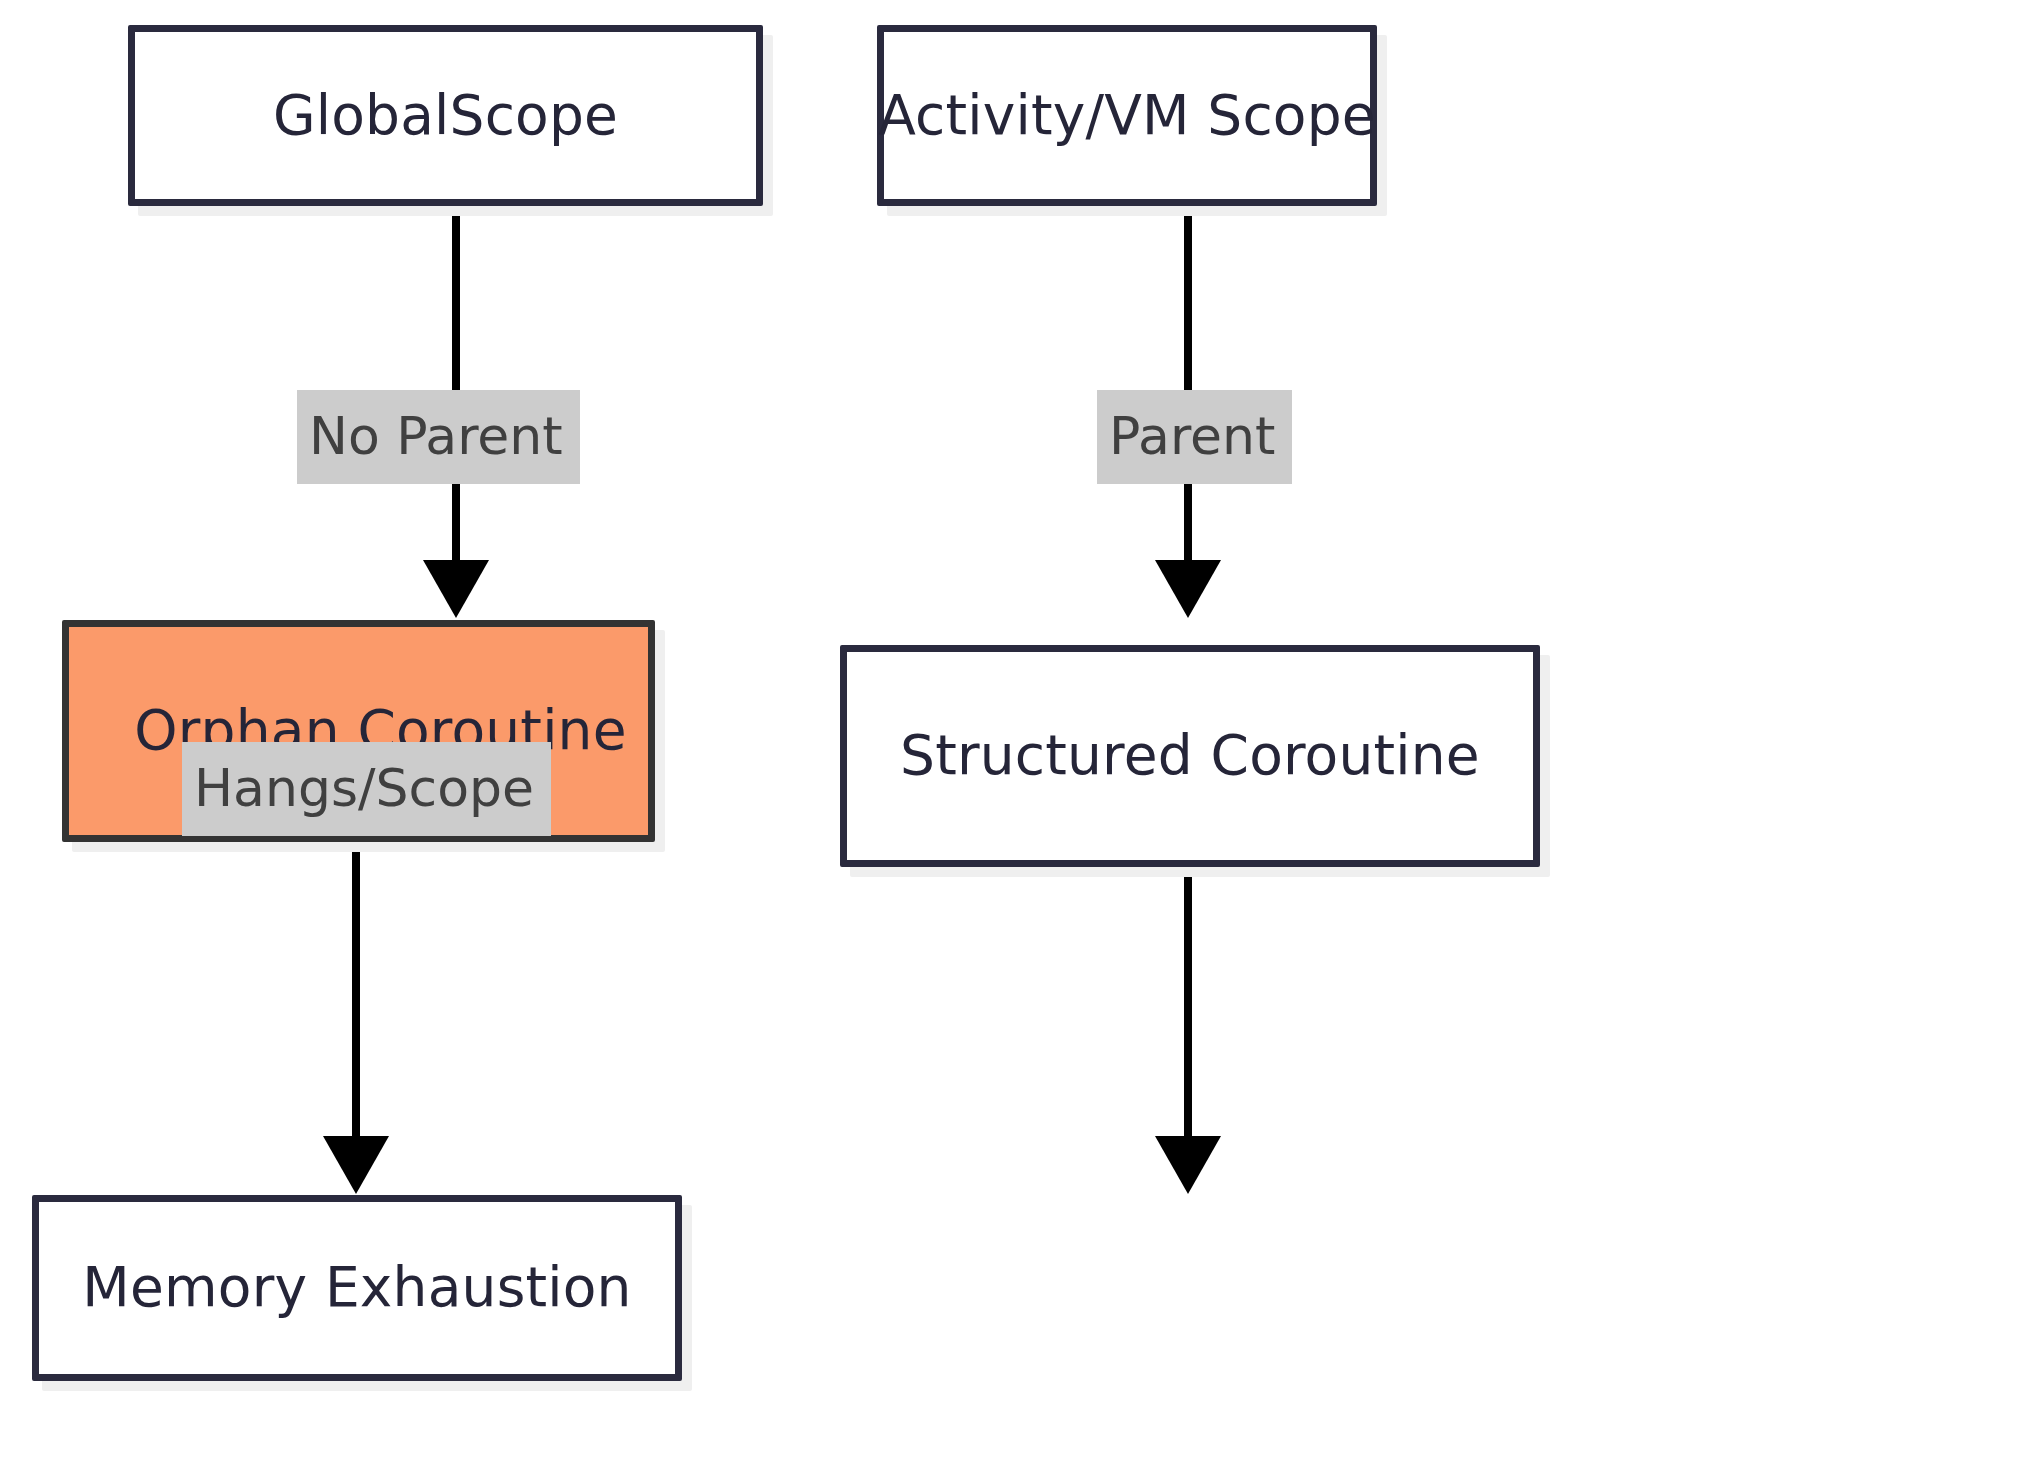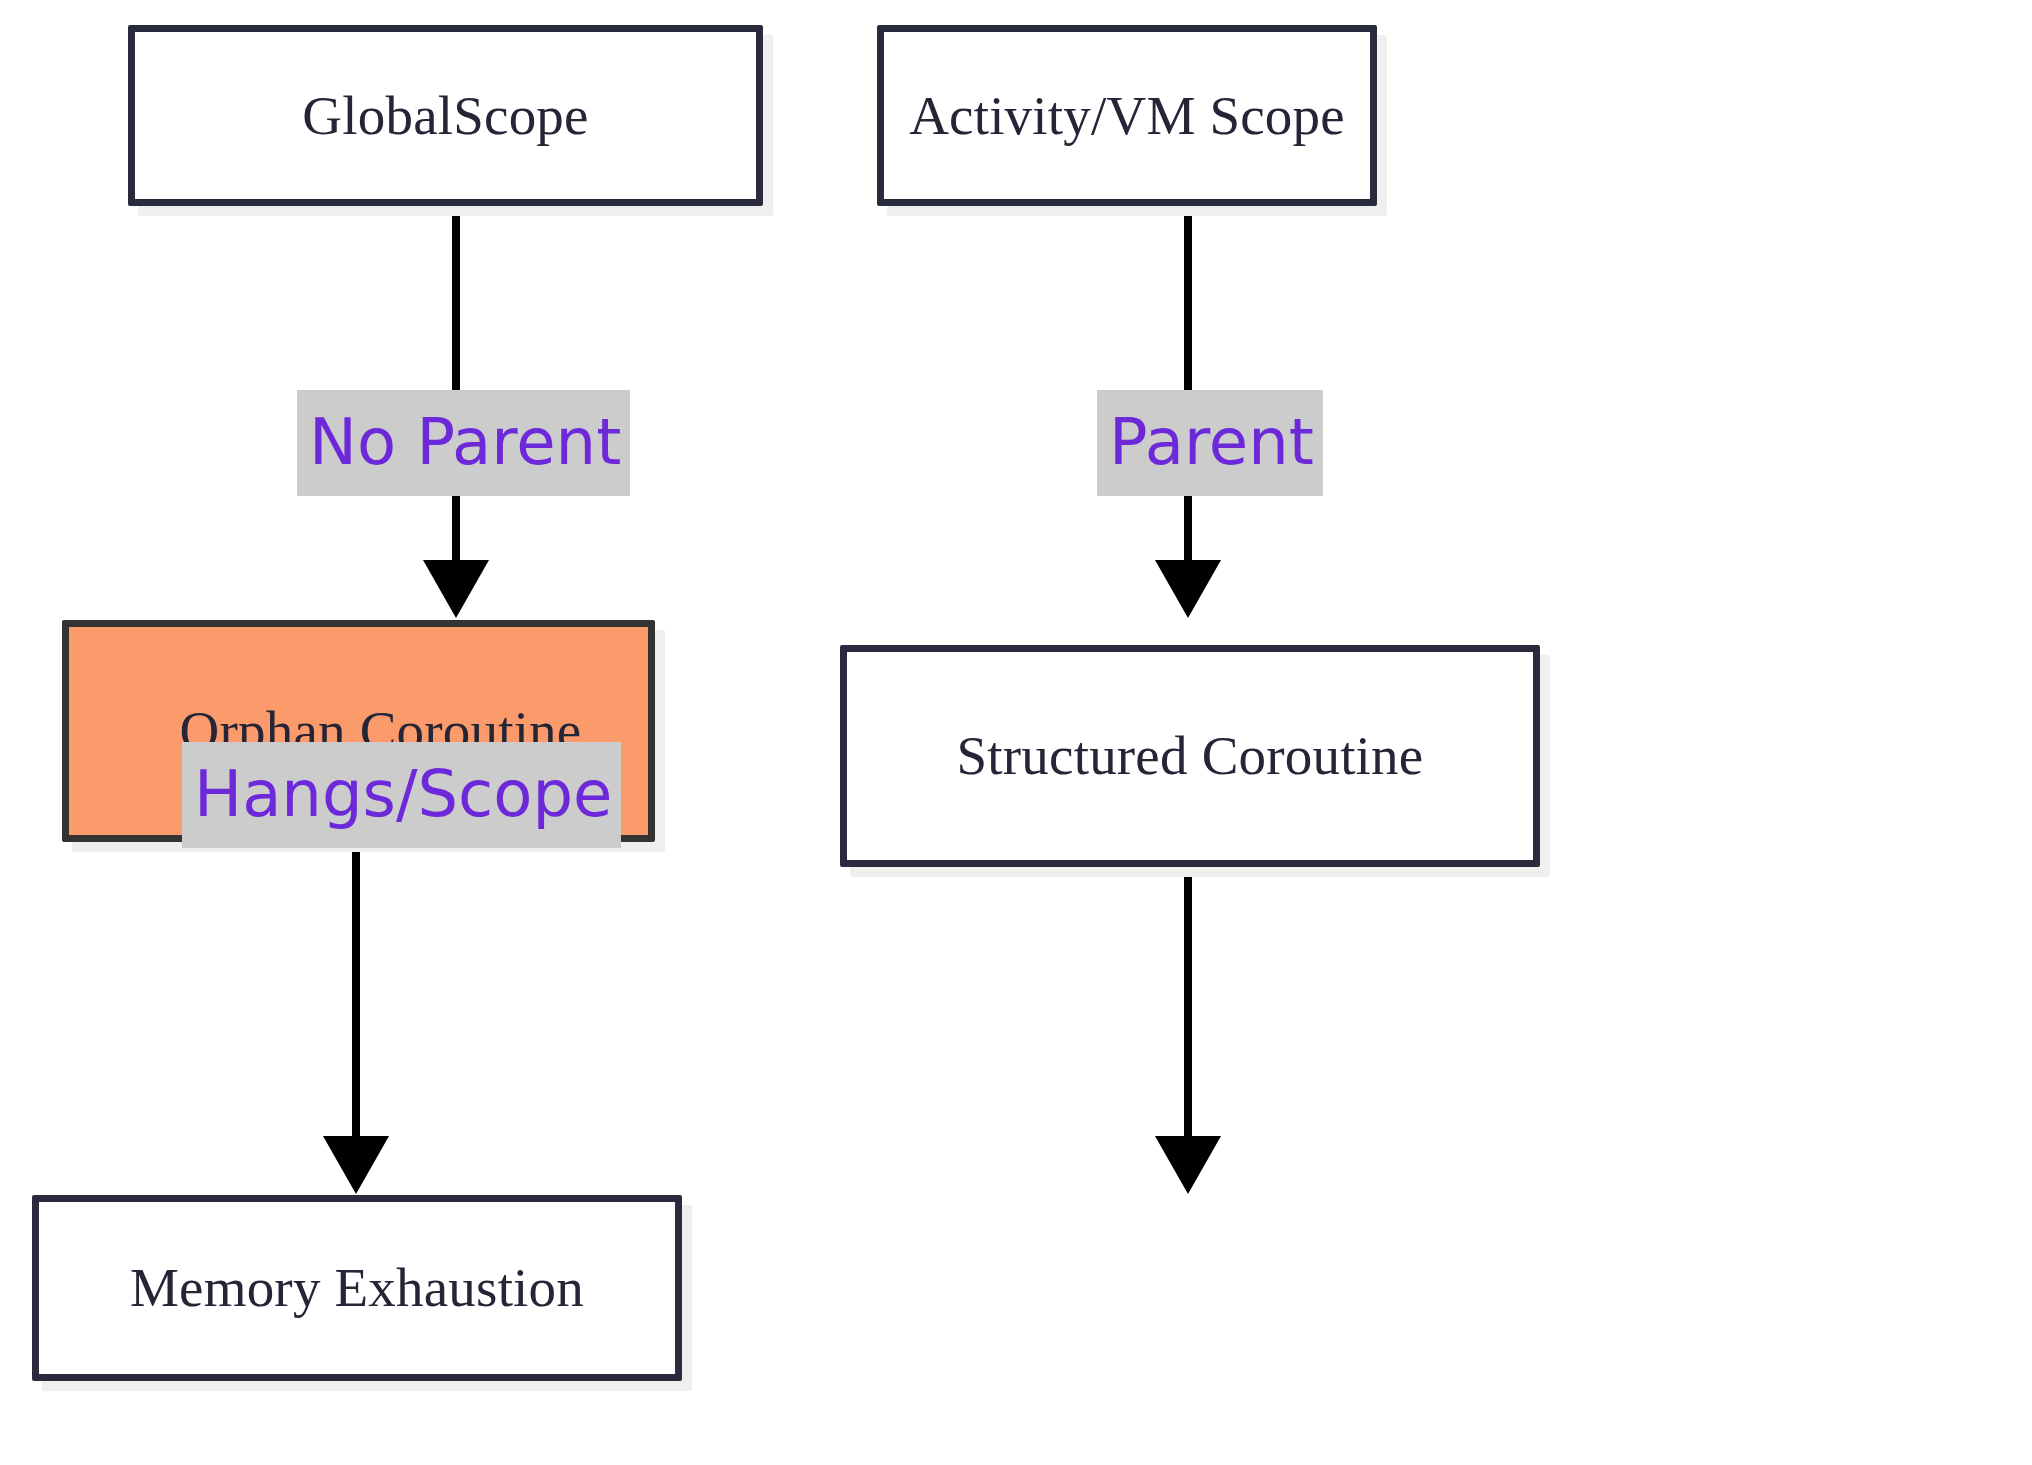--- a/index.html
+++ b/index.html
@@ -32,21 +32,20 @@
     z-index: 3;
   }
   .node .node-label {
     font-size: 55px;
     line-height: 1.05;
     color: #252538;
     font-weight: 400;
     letter-spacing: 0.2px;
     white-space: nowrap;
     text-align: right;
-    font-family: Liberation Serif, serif;
   }
   .node.accent-orange {
     background: #FB9A6A;
     border-color: #333333;
   }
   .node.accent-green {
     background: #8FFA63;
     border-color: #333333;
   }
 
@@ -62,24 +61,24 @@
     width: 0;
     height: 0;
     border-left: 33px solid transparent;
     border-right: 33px solid transparent;
     border-top: 58px solid #000000;
     z-index: 2;
   }
   .edge-label {
     position: absolute;
     background: #cccccc;
-    color: #6d28d9;
-    font-size: 64px;
+    color: #404040;
+    font-size: 52px;
     line-height: 1;
-    padding: 20px 9px 22px 12px;
+    padding: 20px 17px 22px 12px;
     white-space: nowrap;
     z-index: 4;
   }
 </style>
 </head>
 <body>
 
 <div id="canvas">
 
   <div class="node" style="left:128px; top:25px; width:635px; height:181px;">

